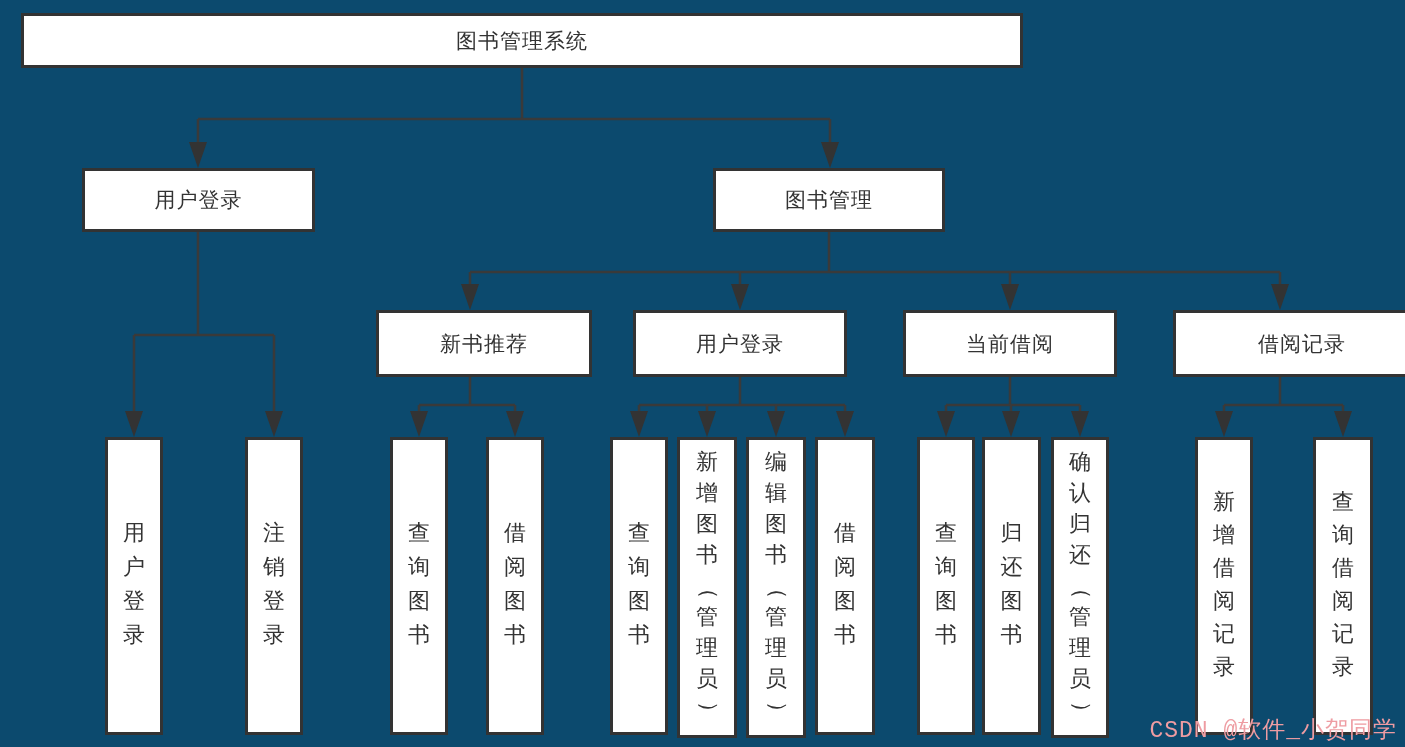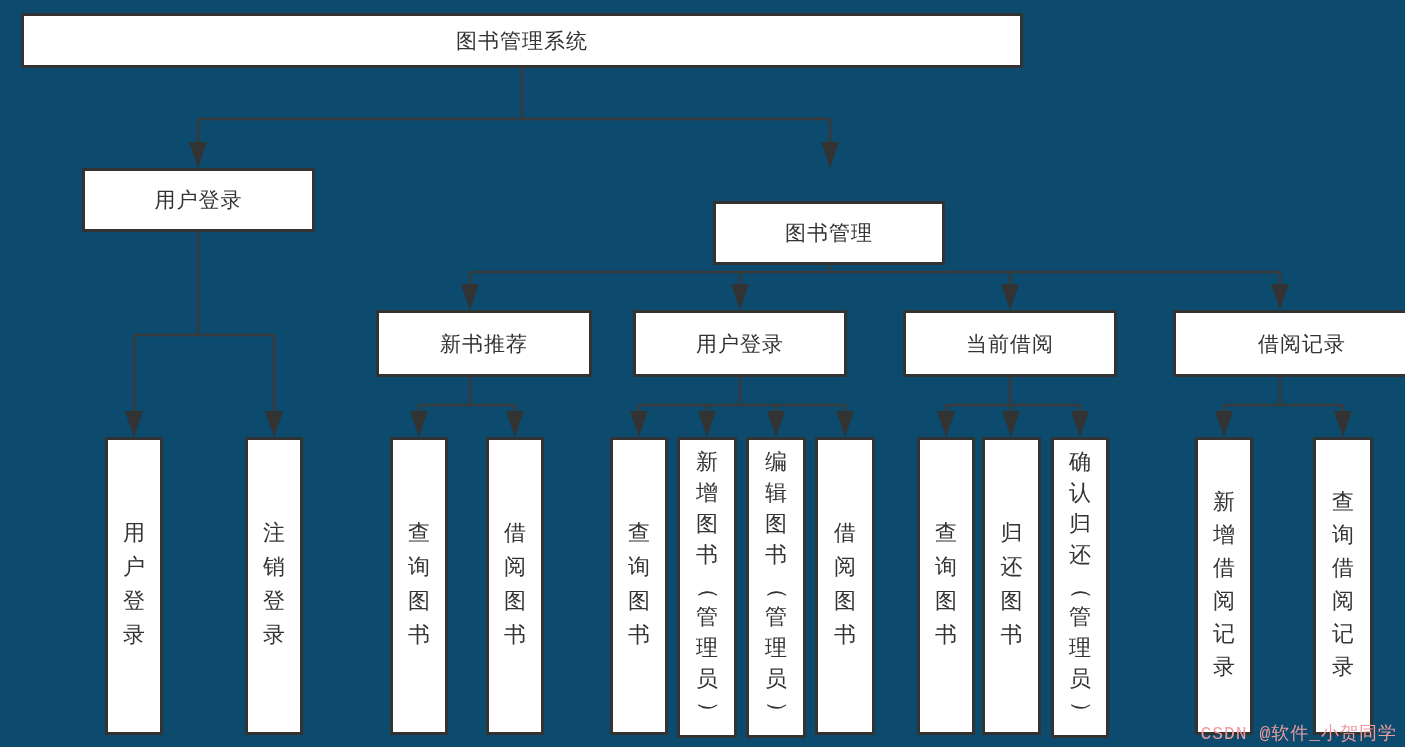--- a/index.html
+++ b/index.html
@@ -20,21 +20,21 @@
     display:flex;align-items:center;justify-content:center;
     text-align:center;
   }
   .hbox{font-size:21px;letter-spacing:1px;}
   .vbox{font-size:22px;}
   .vcol{display:flex;flex-direction:column;align-items:center;justify-content:center;height:100%;}
   .vcol span{display:block;line-height:26px;height:26px;}
   .vcol .rot{transform:rotate(90deg);}
   .watermark{
     position:absolute;right:8px;bottom:2px;
-    font-size:18px;letter-spacing:1px;
+    font-size:23px;letter-spacing:1px;
     pointer-events:none;white-space:nowrap;
   }
 </style>
 </head>
 <body>
 
 <div class="canvas">
 
   <svg class="wires" viewBox="0 0 1405 747" xmlns="http://www.w3.org/2000/svg">
     <g stroke="#3a3a3a" stroke-width="2.5" fill="none">
@@ -98,21 +98,21 @@
       <polygon points="1002,411 1020,411 1011,437"></polygon>
       <polygon points="1071,411 1089,411 1080,437"></polygon>
       <polygon points="1215,411 1233,411 1224,437"></polygon>
       <polygon points="1334,411 1352,411 1343,437"></polygon>
     </g>
   </svg>
 
   <div class="node hbox" style="left:21px;top:13px;width:1002px;height:55px;">图书管理系统</div>
 
   <div class="node hbox" style="left:82px;top:168px;width:233px;height:64px;">用户登录</div>
-  <div class="node hbox" style="left:713px;top:168px;width:232px;height:64px;margin-top:33px;">图书管理</div>
+  <div class="node hbox" style="left:713px;top:168px;width:232px;height:64px;">图书管理</div>
 
   <div class="node hbox" style="left:376px;top:310px;width:216px;height:67px;">新书推荐</div>
   <div class="node hbox" style="left:633px;top:310px;width:214px;height:67px;">用户登录</div>
   <div class="node hbox" style="left:903px;top:310px;width:214px;height:67px;">当前借阅</div>
   <div class="node hbox" style="left:1173px;top:310px;width:258px;height:67px;text-align:center;">借阅记录</div>
 
   <div class="node vbox" style="left:105px;top:437px;width:58px;height:298px;">
     <div class="vcol vtext" style="row-gap: 8px;">
         <span>用</span>
         <span>户</span>

